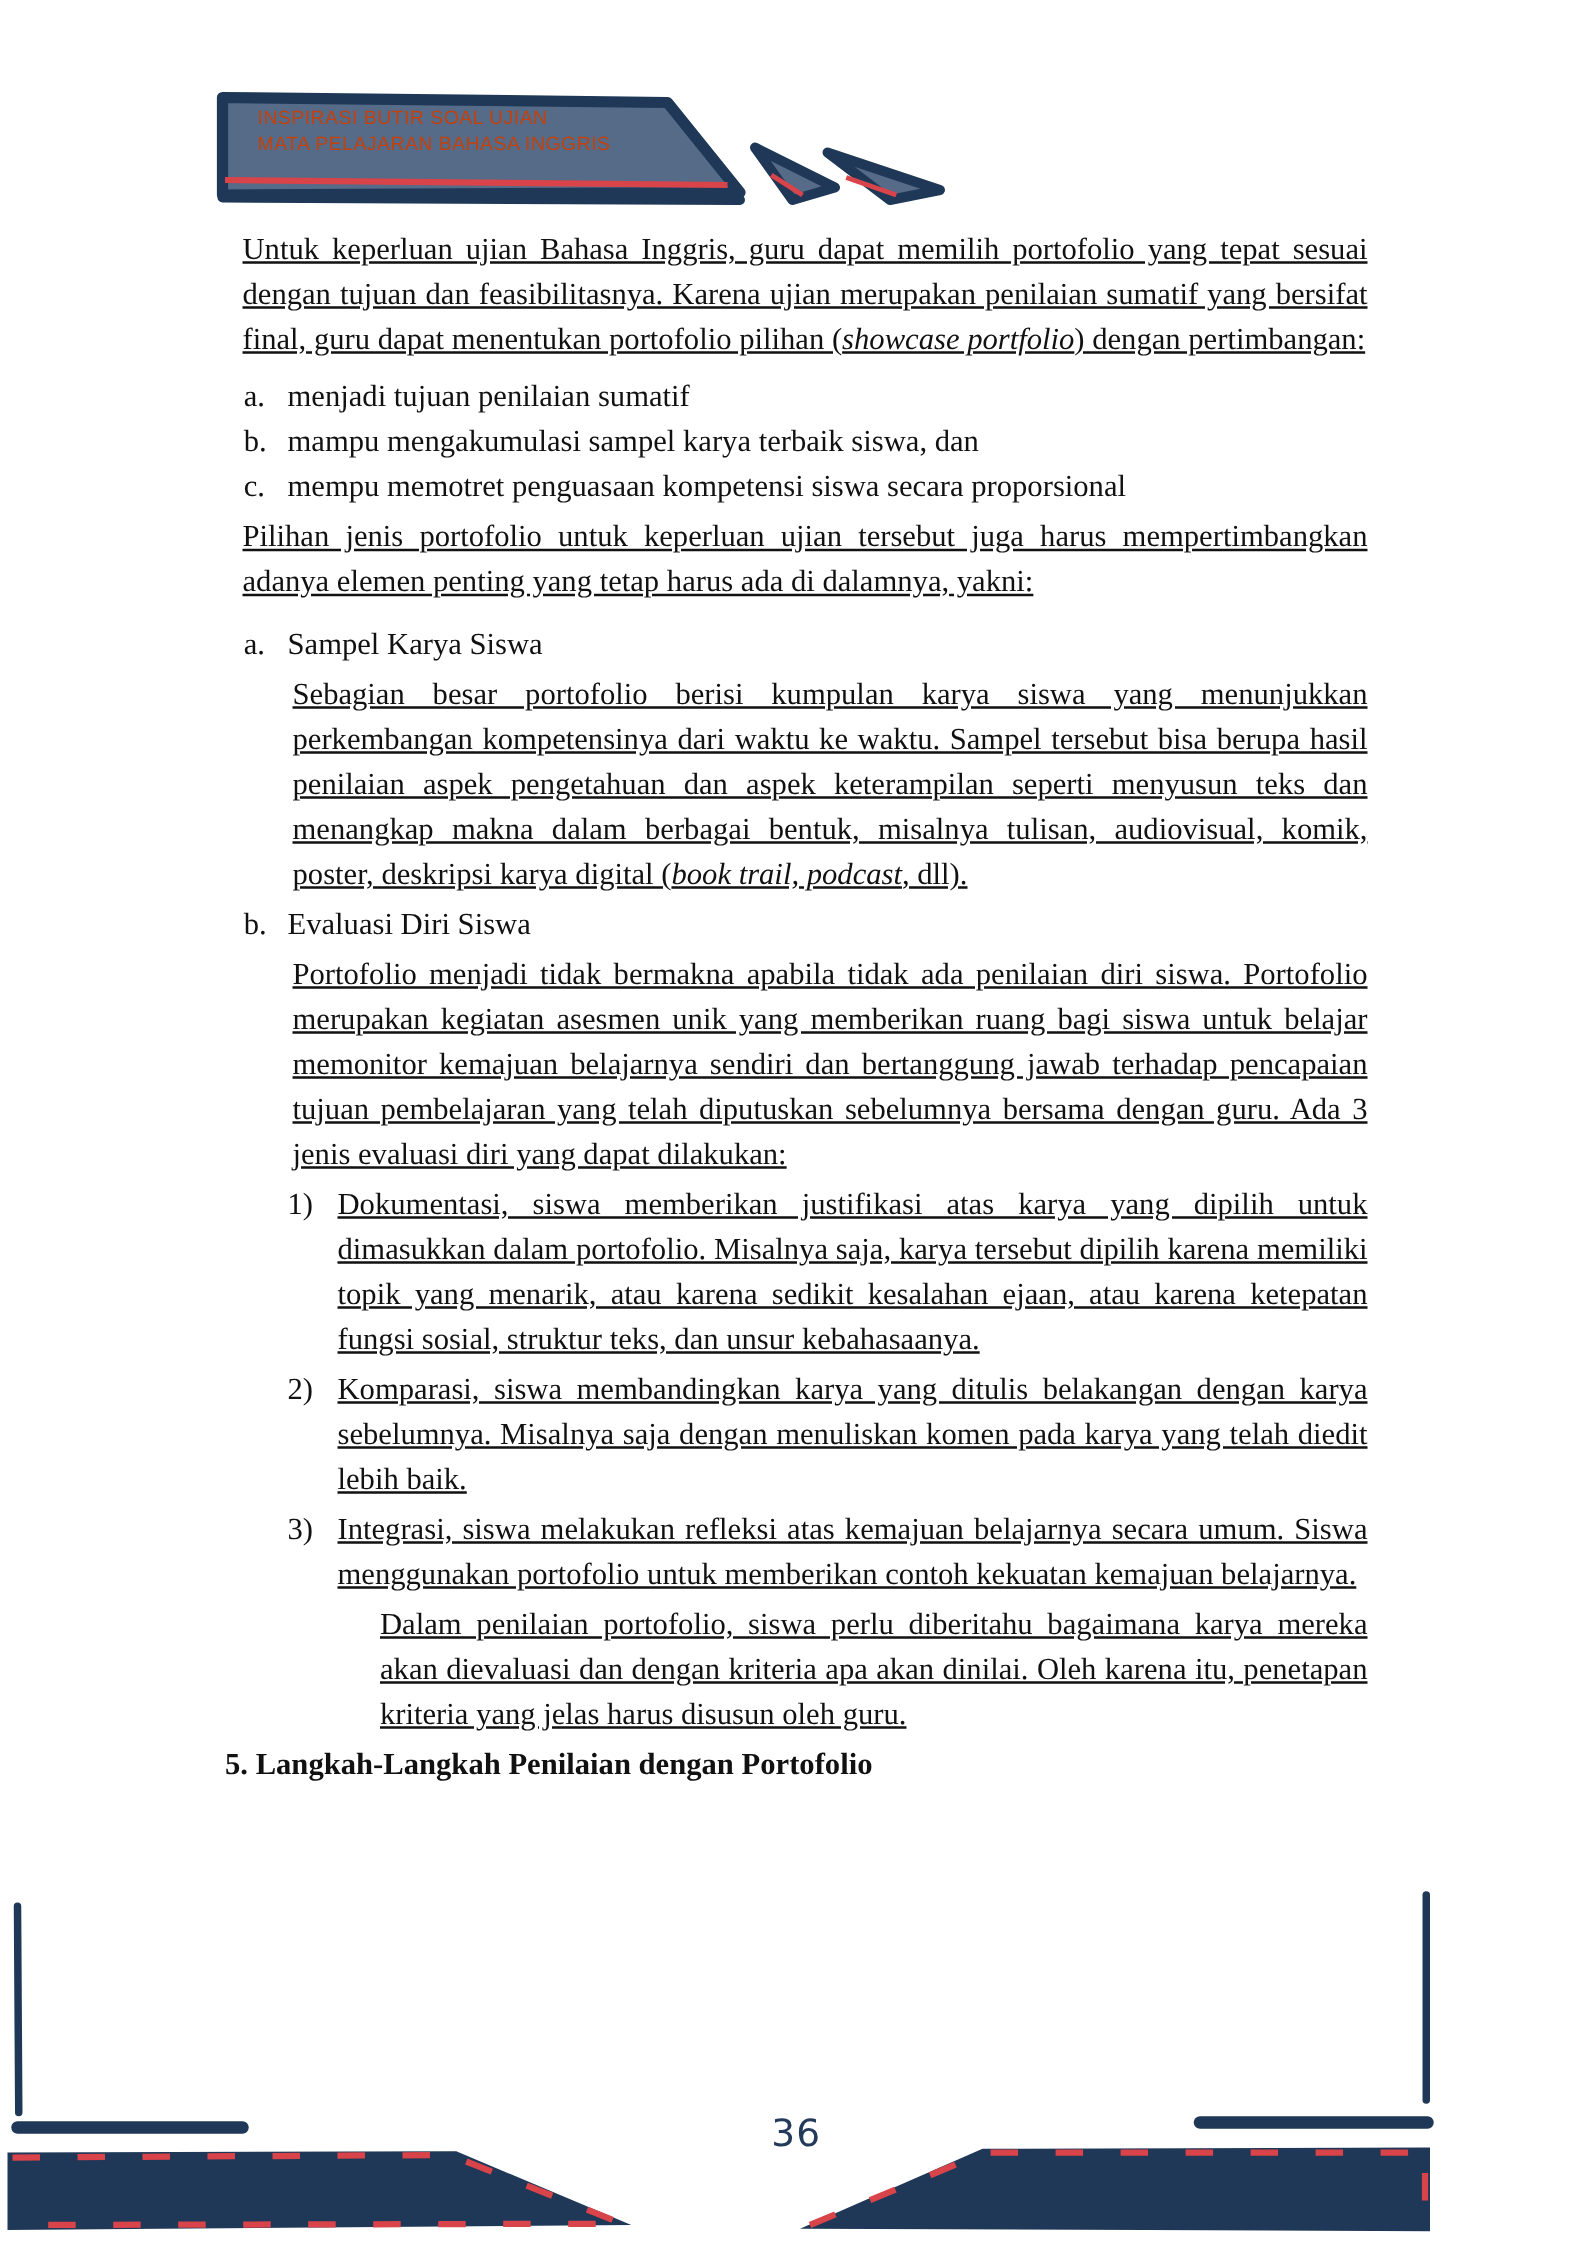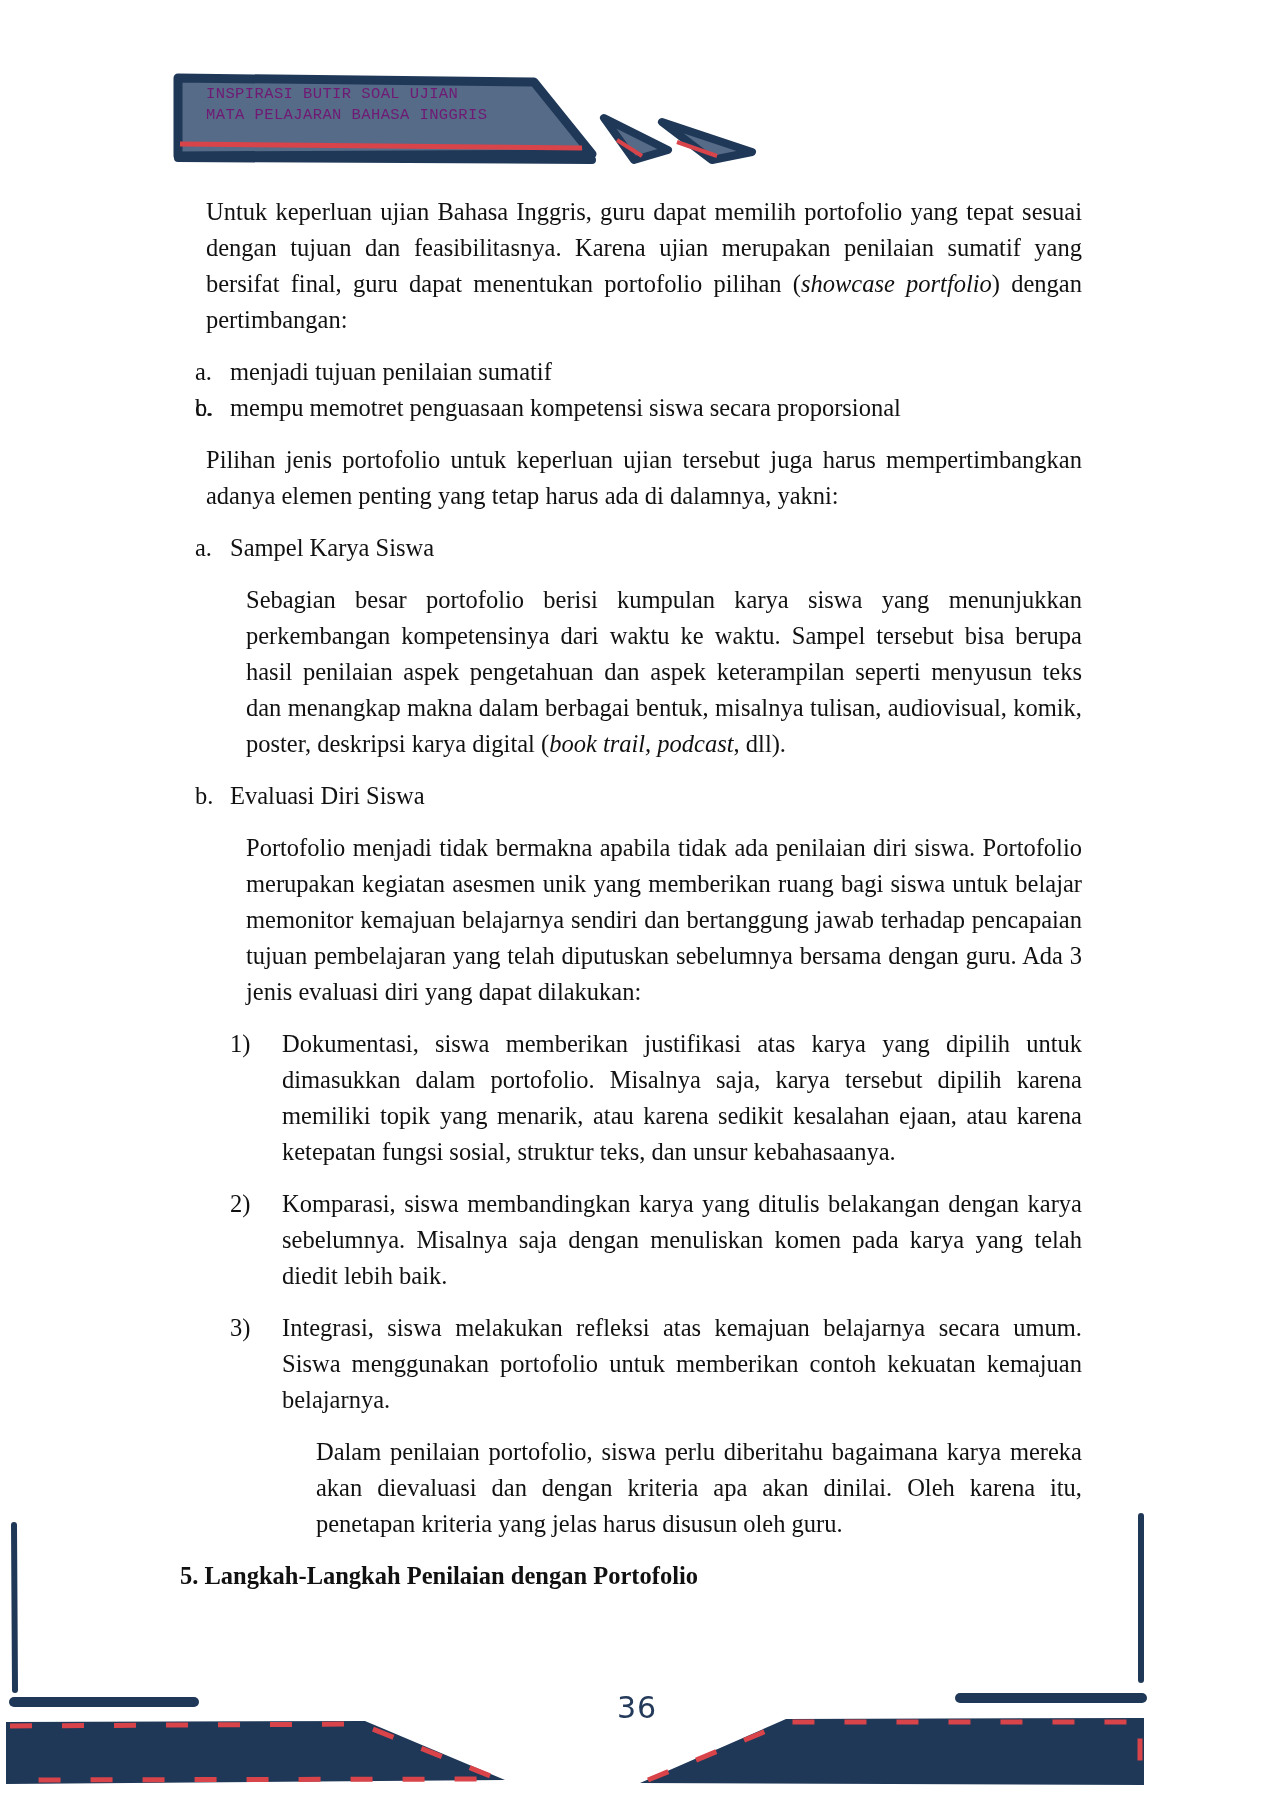--- a/index.html
+++ b/index.html
@@ -1,27 +1,27 @@
 <!DOCTYPE html>
 <html><head>
   <meta charset="utf-8">
   <style>
     html, body { margin: 0; padding: 0; background: #ffffff; }
     body { width: 1274px; height: 1800px; position: relative; overflow: hidden; }
     .page { position: absolute; left: 0; top: 0; width: 1274px; height: 1800px; }
 
     .header-banner { position: absolute; left: 172px; top: 70px; width: 630px; height: 100px; }
     .header-banner svg { position: absolute; left: 0; top: 0; }
-    .header-text { position: absolute; left: 34px; top: 14px; color: #701a75;
-      font-family: Liberation Mono, monospace; font-size: 15.5px; line-height: 21px; letter-spacing: 0.4px; }
+    .header-text { position: absolute; left: 34px; top: 14px; color: #c2410c;
+      font-family: Liberation Sans, sans-serif; font-size: 15.5px; line-height: 21px; letter-spacing: 0.4px; }
     .header-text div { white-space: nowrap; }
 
     .content { position: absolute; left: 190px; top: 178px; width: 908px;
       font-family: "Liberation Serif", serif; font-size: 24.5px; line-height: 36px; color: #111111; }
-    .content p { margin: 16px; text-align: justify; }
+    .content p { margin: 4px; text-align: justify; text-decoration: underline; }
     .list { margin: 0; padding: 0; list-style: none; }
     .li { position: relative; }
     .marker { position: absolute; left: 0; }
     .ol-alpha-top { margin-top: 10px; }
     .ol-alpha-top .li { padding-left: 40px; }
     .ol-alpha-top .marker { left: 5px; }
     .sec-list { margin-top: 14px; }
     .sec-list > .li { padding-left: 40px; }
     .sec-list > .li > .marker { left: 5px; }
     .num-list .li { padding-left: 36px; }
@@ -64,20 +64,21 @@
       <span>Untuk keperluan ujian Bahasa Inggris, guru dapat memilih portofolio yang tepat sesuai dengan tujuan dan feasibilitasnya. Karena ujian merupakan penilaian sumatif yang bersifat final, guru dapat menentukan portofolio pilihan (</span><span class="italic">showcase portfolio</span><span>) dengan pertimbangan:</span>
     </p>
 
     <div class="list ol-alpha-top">
       <div class="li">
         <span class="marker">a.</span>
         <span>menjadi tujuan penilaian sumatif</span>
       </div>
       <div class="li">
         <span class="marker">b.</span>
+        <span>mampu mengakumulasi sampel karya terbaik siswa, dan</span>
       </div>
       <div class="li">
         <span class="marker">c.</span>
         <span>mempu memotret penguasaan kompetensi siswa secara proporsional</span>
       </div>
     </div>
 
     <p>Pilihan jenis portofolio untuk keperluan ujian tersebut juga harus mempertimbangkan adanya elemen penting yang tetap harus ada di dalamnya, yakni:</p>
 
     <div class="list sec-list">

